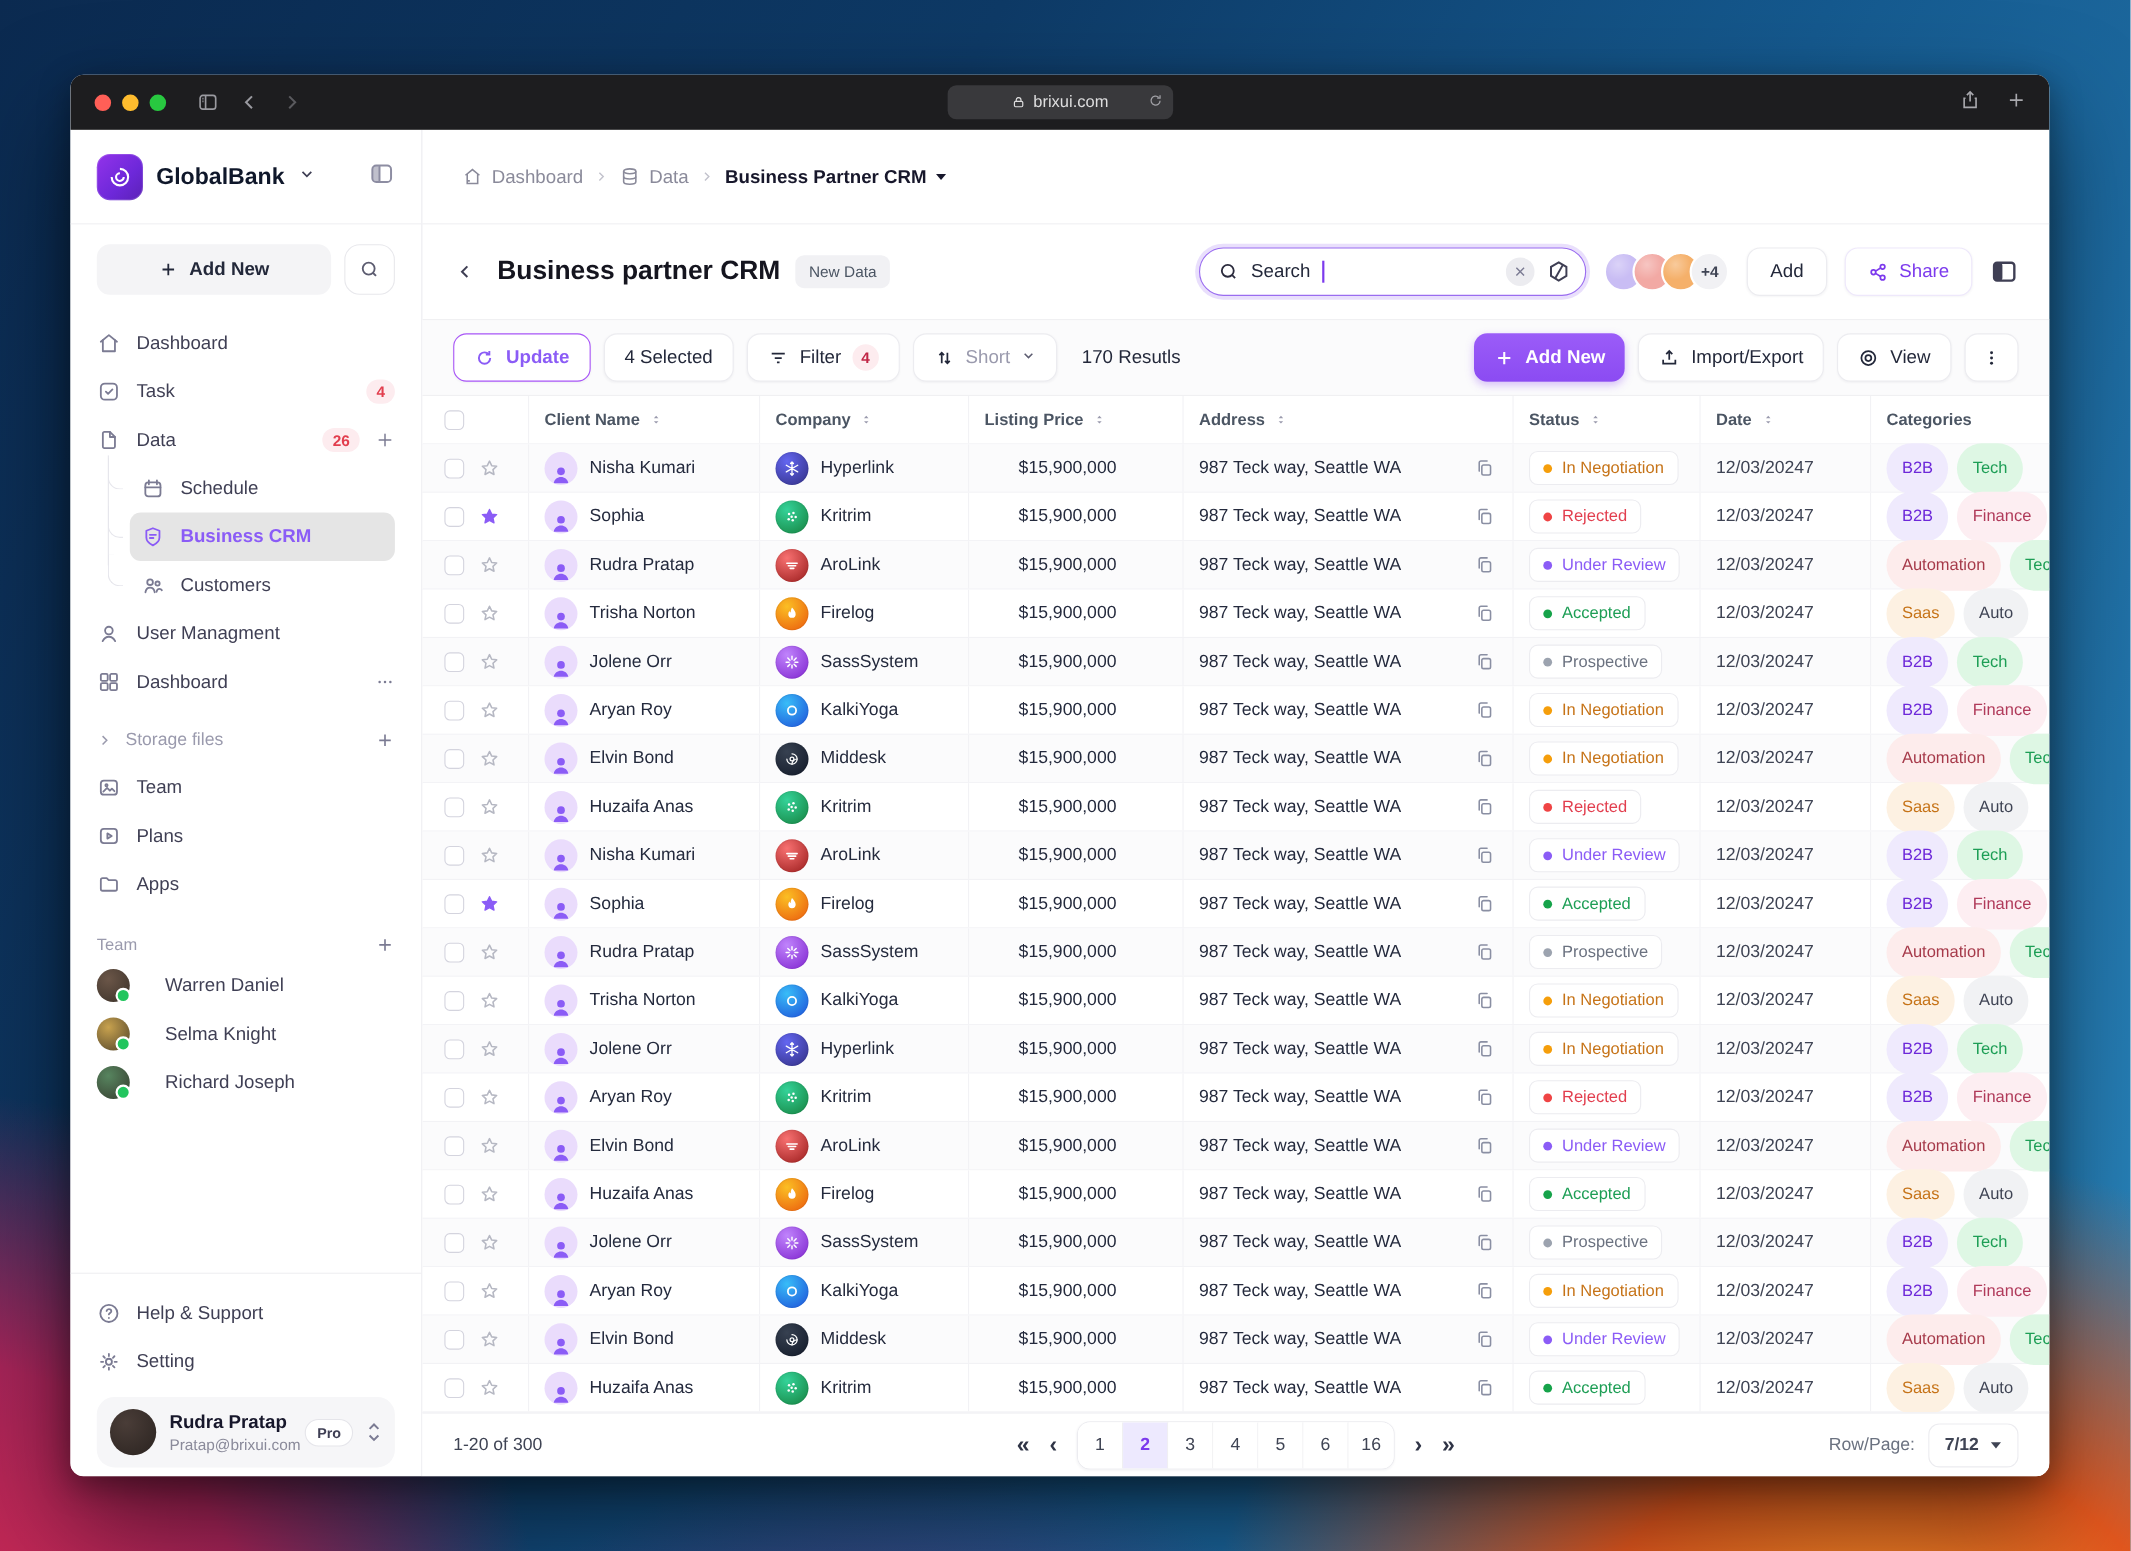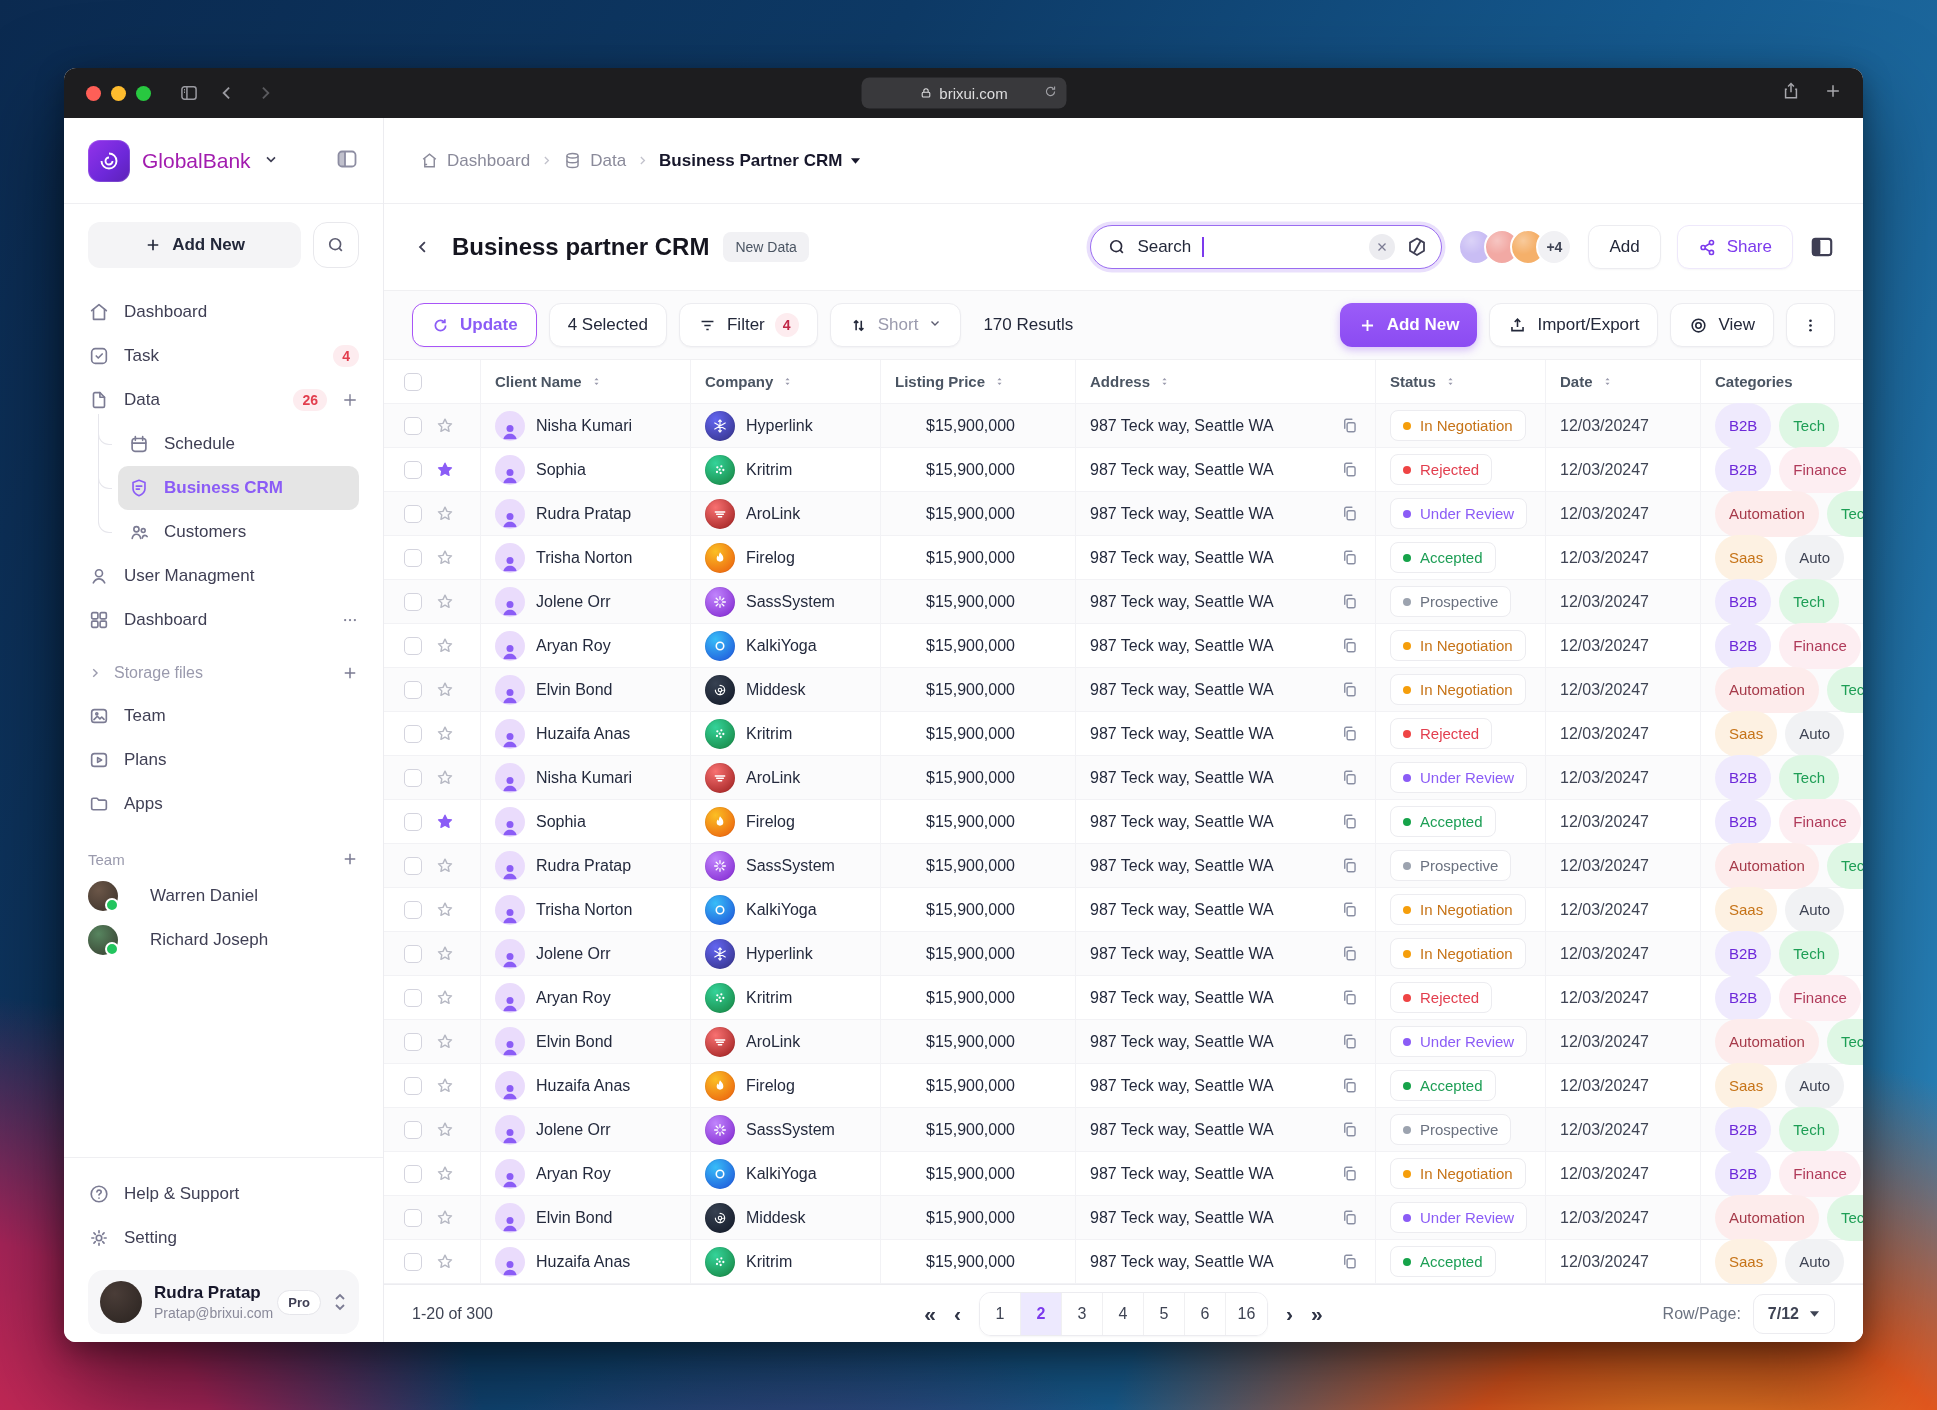--- a/index.html
+++ b/index.html
@@ -35,21 +35,21 @@
   .tb-right { position:absolute; right:20px; display:flex; gap:22px; color:#a8a8ad; }
   .tb-right svg { width:20px; height:20px; }
 
   .appbody { flex:1; display:flex; min-height:0; background:#fff; }
 
   
   .sidebar { width:320px; flex:0 0 320px; border-right:1px solid #ececf0; display:flex; flex-direction:column; }
   .side-head { height:86px; border-bottom:1px solid #efeff2; display:flex; align-items:center; padding:0 24px; gap:12px; flex:0 0 auto; }
   .logo { width:42px; height:42px; border-radius:12px; background:linear-gradient(135deg,#9333ea,#6d28d9 60%,#5b21b6); display:flex; align-items:center; justify-content:center; box-shadow:inset 0 0 0 1px rgba(255,255,255,.15); }
   .logo svg { width:24px; height:24px; }
-  .brandname { font-size:21px; font-weight:400; color:#a21caf; }
+  .brandname { font-size:21px; font-weight:700; color:#0f172a; }
   .side-head .chev { color:#3f3f54; } .chev svg { width:16px; height:16px; }
   .side-head .panel { margin-left:auto; color:#8d8da2; } .panel svg { width:24px; height:24px; }
 
   .side-scroll { flex:1; display:flex; flex-direction:column; padding:18px 24px 0; min-height:0; }
   .addnew-row { display:flex; gap:12px; margin-bottom:22px; }
   .addnew-btn { flex:1; height:46px; background:#f4f4f6; border-radius:12px; display:flex; align-items:center; justify-content:center; gap:10px; font-size:17px; font-weight:600; color:#23283a; }
   .addnew-btn svg { width:18px; height:18px; color:#23283a; }
   .side-search { width:46px; height:46px; border:1px solid #e8e8ec; border-radius:14px; display:flex; align-items:center; justify-content:center; color:#5c5c70; }
   .side-search svg { width:20px; height:20px; }
 
@@ -403,20 +403,24 @@
             <span class="nav-plus" data-interactable="true">
               <svg viewBox="0 0 24 24" fill="none" stroke="currentColor" stroke-width="2">
                   <path d="M12 5v14M5 12h14"></path>
                 </svg>
             </span>
           </div>
           <div id="team-list" data-interactable="false">
               <div class="member" data-interactable="true">
                 <span class="mav" data-interactable="false" style="background: radial-gradient(circle at 35% 30%, rgb(107, 86, 72), rgb(44, 38, 32) 130%);"></span>
                 <span data-interactable="false">Warren Daniel</span>
+              </div>
+              <div class="member" data-interactable="true">
+                <span class="mav" data-interactable="false" style="background: radial-gradient(circle at 35% 30%, rgb(200, 162, 78), rgb(44, 38, 32) 130%);"></span>
+                <span data-interactable="false">Selma Knight</span>
               </div>
               <div class="member" data-interactable="true">
                 <span class="mav" data-interactable="false" style="background: radial-gradient(circle at 35% 30%, rgb(87, 133, 95), rgb(44, 38, 32) 130%);"></span>
                 <span data-interactable="false">Richard Joseph</span>
               </div>
             </div>
         </div>
 
         <div class="side-foot" data-interactable="false">
           <div id="foot-nav">

